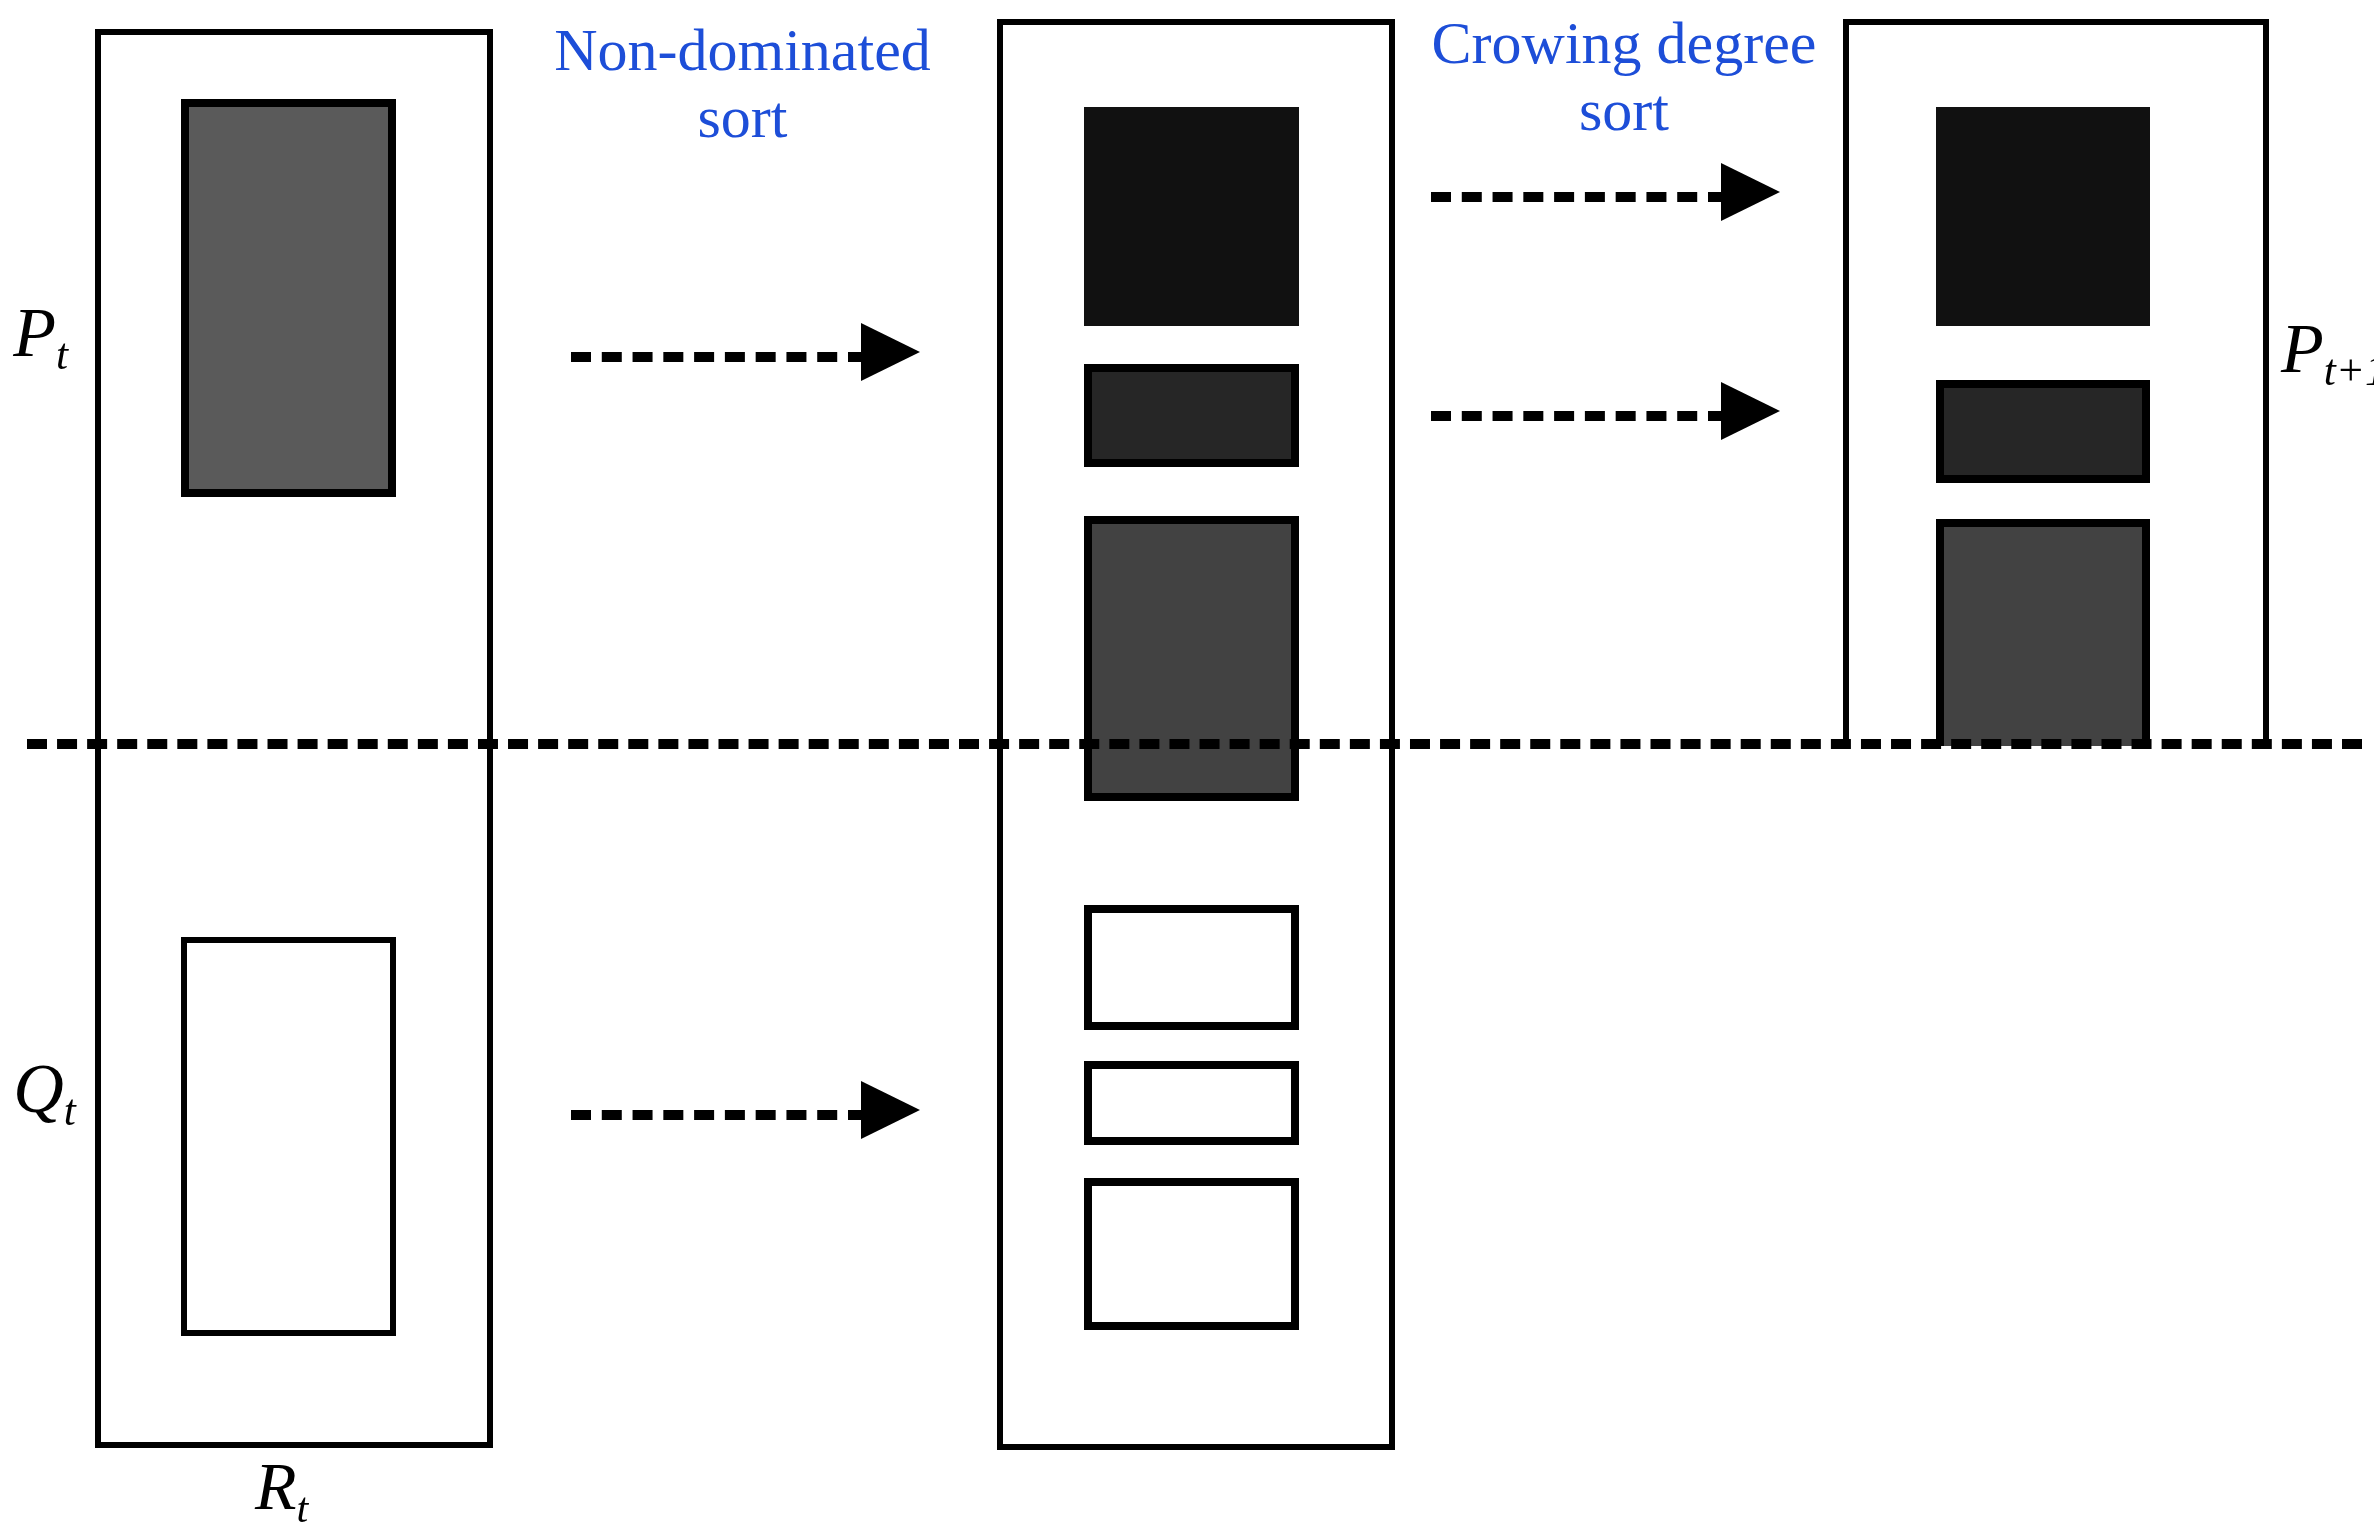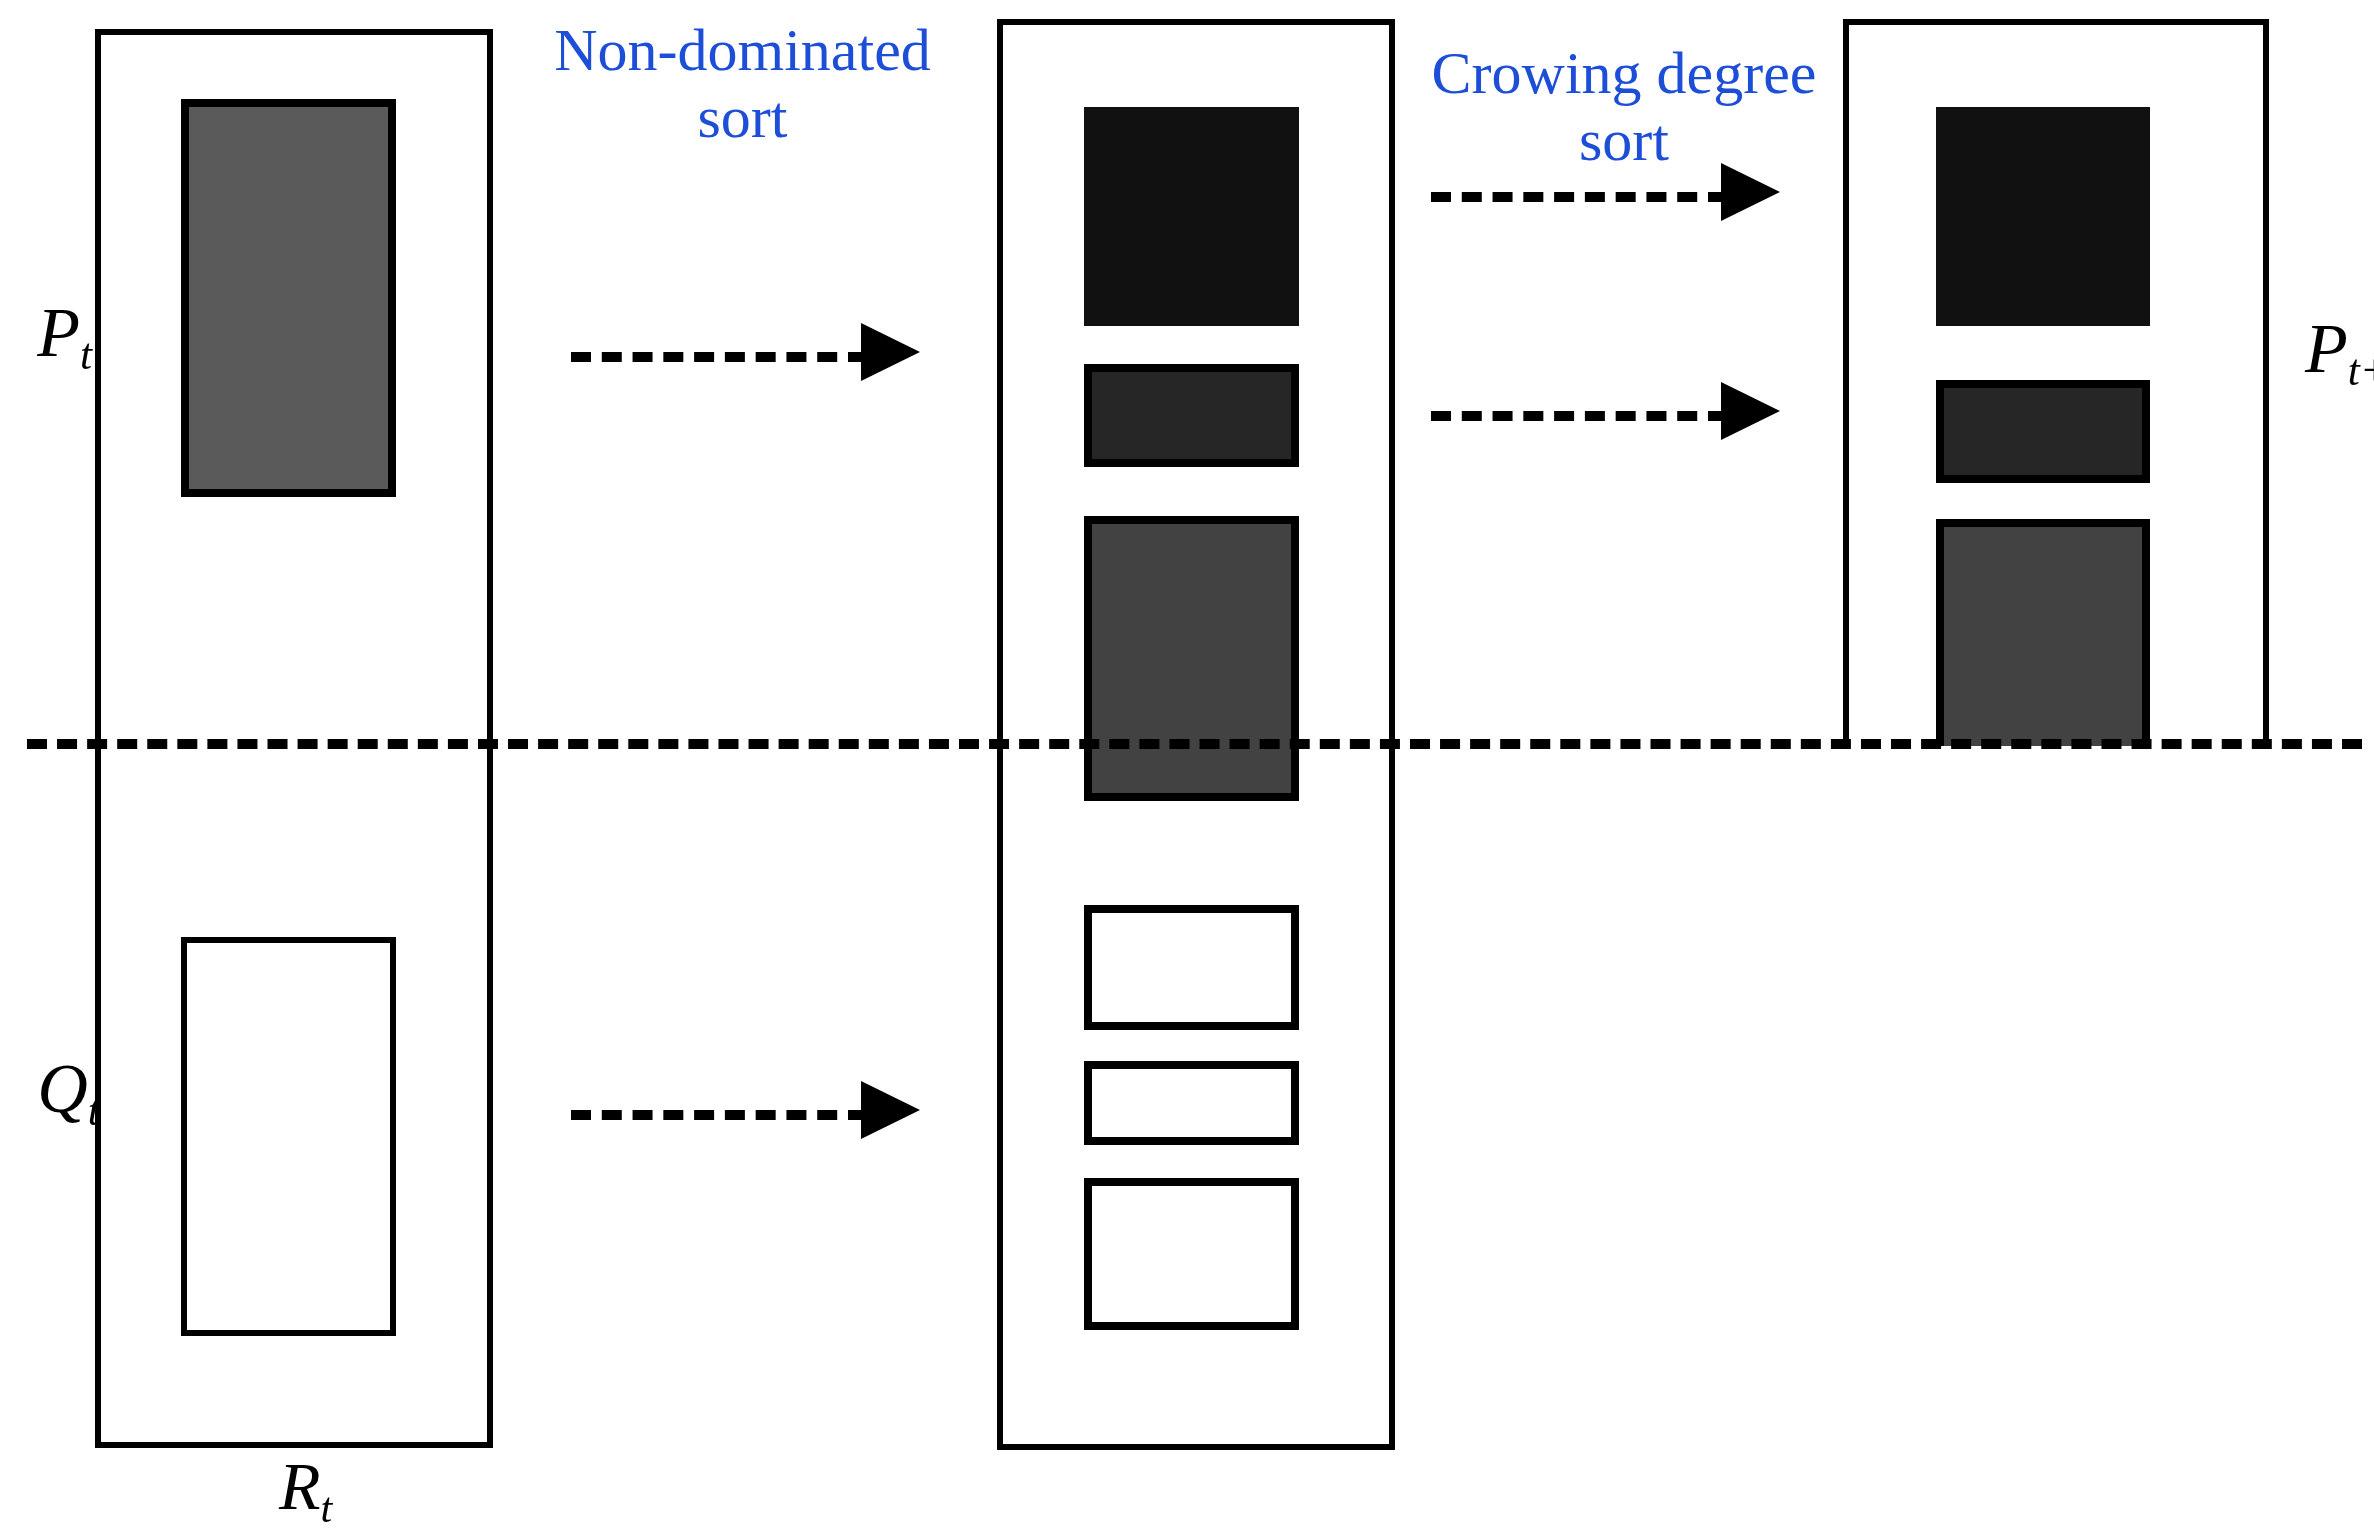--- a/index.html
+++ b/index.html
@@ -7,21 +7,21 @@
     position:relative;
     width:2375px;height:1534px;
     background:#ffffff;
     font-family:"Liberation Serif","DejaVu Serif",serif;
     overflow:hidden;
   }
   .col{position:absolute;background:transparent;box-sizing:border-box;border:6.7px solid #000;}
   .chip{position:absolute;box-sizing:border-box;border:8.6px solid #000;}
   .chip.plain{border-width:6.7px;}
   .lbl{position:absolute;color:#000;line-height:1;white-space:nowrap;}
-  .math{font-style:italic;margin-left:24px;}
+  .math{font-style:italic;}
   .sub{font-size:0.62em;vertical-align:-0.30em;font-style:italic;}
   .cap{position:absolute;text-align:center;color:#1d4ed8;line-height:1.12;white-space:pre-line;}
   .hline{position:absolute;height:0;border-top:10.5px dashed #000;}
   .arrow{position:absolute;height:0;}
   .arrow .shaft{position:absolute;left:0;top:0;height:0;border-top:10.5px dashed #000;}
   .arrow .head{
     position:absolute;top:50%;transform:translateY(-50%);
     width:0;height:0;
     border-top:29.5px solid transparent;
     border-bottom:29.5px solid transparent;
@@ -71,21 +71,21 @@
   <div class="chip" style="left:1084px;top:364px;width:215px;height:103px;background:#262626;"></div>
 
   <div class="chip" style="left:1084px;top:516px;width:215px;height:285px;background:#424242;"></div>
 
   <div class="chip" style="left:1084px;top:905px;width:215px;height:125px;background:#ffffff;"></div>
 
   <div class="chip" style="left:1084px;top:1061px;width:215px;height:84px;background:#ffffff;"></div>
 
   <div class="chip" style="left:1084px;top:1178px;width:215px;height:152px;background:#ffffff;"></div>
 
-  <div class="cap" style="left:1391px;top:9.5px;width:466px;font-size:60px;margin-top:30px;">Crowing degree
+  <div class="cap" style="left:1391px;top:9.5px;width:466px;font-size:60px;">Crowing degree
 sort</div>
 
   <div class="arrow" style="left:1431px;top:192px;width:352px;">
     <div class="shaft" style="width:297px;"></div>
     <div class="head" style="left:290px;"></div>
   </div>
 
   <div class="arrow" style="left:1431px;top:411px;width:352px;">
     <div class="shaft" style="width:297px;"></div>
     <div class="head" style="left:290px;"></div>

